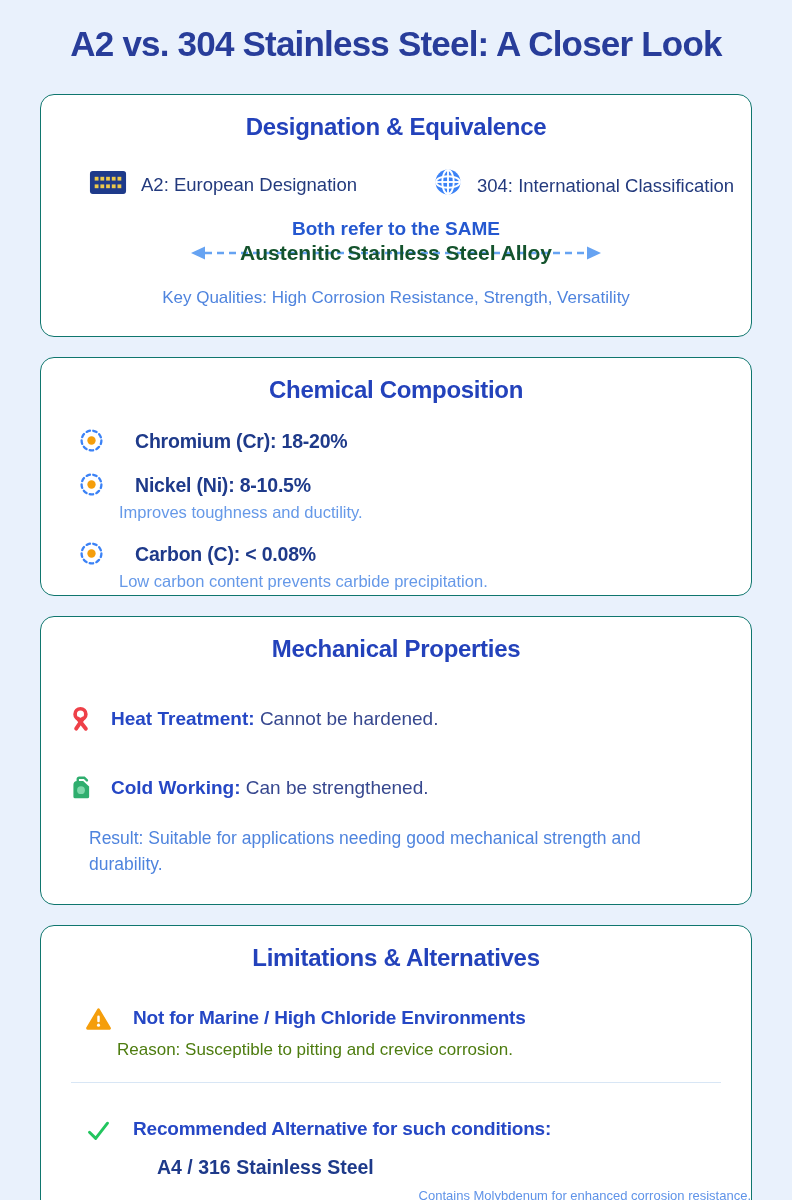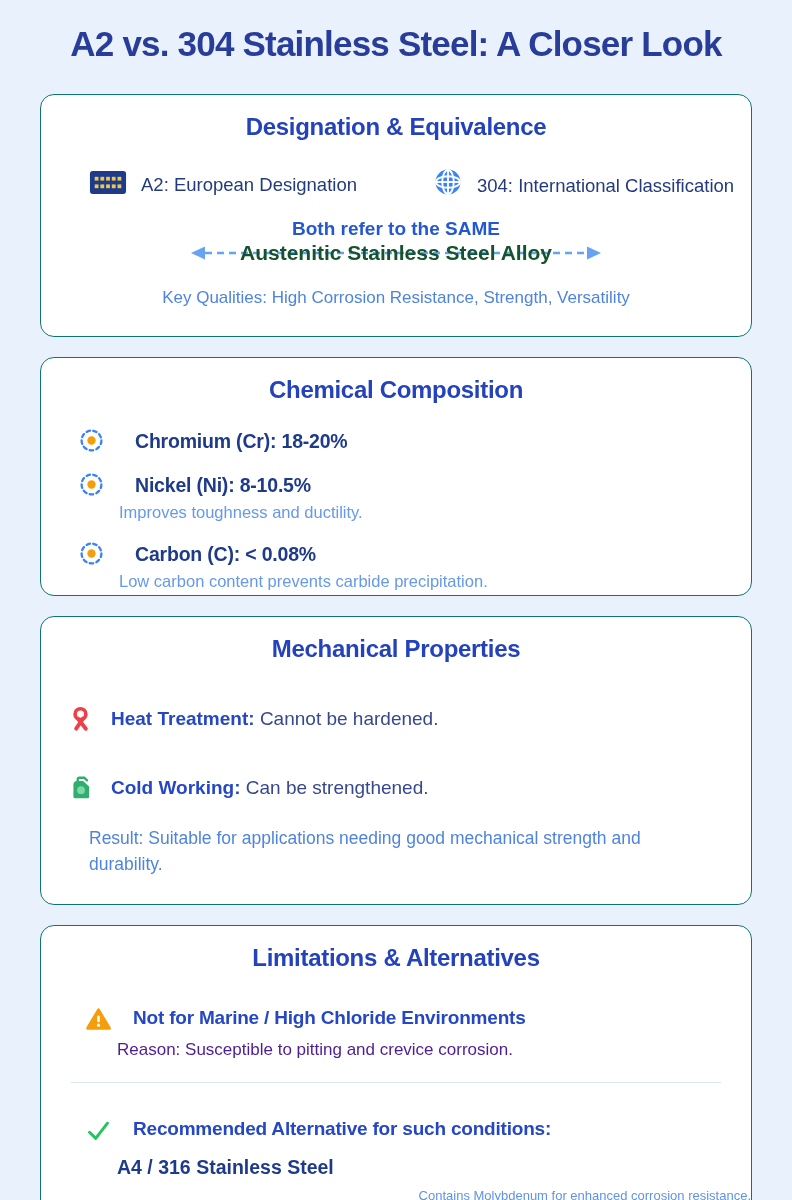--- a/index.html
+++ b/index.html
@@ -74,23 +74,23 @@
     margin:24px 48px 26px;
     max-width:580px;
     font-size:17.5px;
     line-height:1.5;
     color:#4f84de;
   }
   
   .limit-item{display:flex;align-items:flex-start;padding-left:44px;margin-top:34px;}
   .limit-item .icn{flex:0 0 auto;display:inline-flex;margin-right:12px;margin-top:0px;}
   .limit-label{font-size:19px;font-weight:bold;color:#2547c5;letter-spacing:-0.2px;line-height:1.3;margin-left:9px;}
-  .limit-sub{padding-left:76px;margin-top:7px;font-size:17px;color:#4c1d95;}
+  .limit-sub{padding-left:76px;margin-top:7px;font-size:17px;color:#4d7c0f;}
   .limit-divider{border:none;border-top:1.5px solid #d8e6f5;margin:22px 30px 0;}
-  .alt-name{padding-left:76px;margin-top:12px;font-size:19.5px;font-weight:bold;color:#1e3a8a;}
+  .alt-name{padding-left:116px;margin-top:12px;font-size:19.5px;font-weight:bold;color:#1e3a8a;}
   .alt-desc{padding-left:76px;margin-top:9px;margin-bottom:32px;font-size:13px;color:#5f93e8;text-align:right;}
 </style>
 </head>
 <body>
 
 <h1 class="page-title">A2 vs. 304 Stainless Steel: A Closer Look</h1>
 
 <section class="card">
   <h2 class="card-title">Designation &amp; Equivalence</h2>
   <div class="desig-row">

